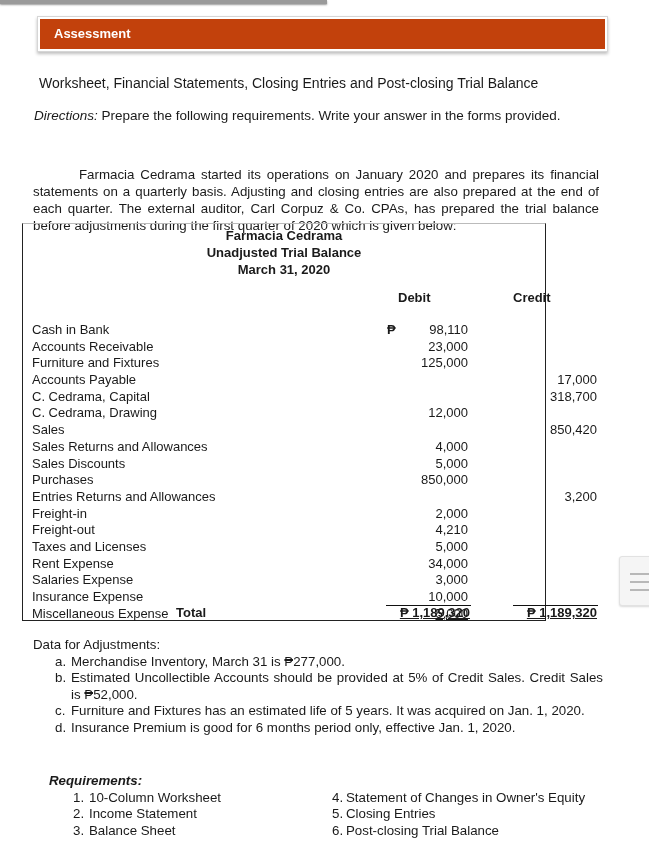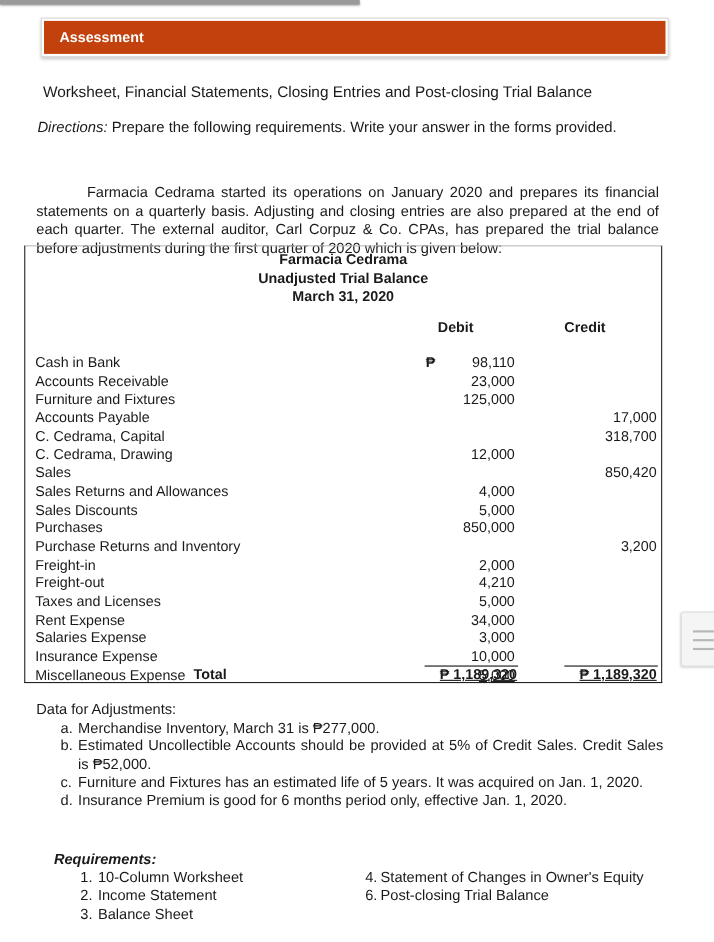--- a/index.html
+++ b/index.html
@@ -26,21 +26,21 @@
     }
     .directions {
       position: absolute; left: 34px; top: 108px; font-size: 13.5px; white-space: nowrap;
     }
     .directions em { font-style: italic; }
     .intro {
       position: absolute; left: 33px; top: 143px; width: 566px; font-size: 13.3px;
       line-height: 17px; text-align: justify; text-indent: 46px; margin-top: 23px;
     }
     .tb-box {
-      position: absolute; left: 22px; top: 223px; width: 580px; height: 398px;
+      position: absolute; left: 22px; top: 223px; width: 524px; height: 398px;
       border-left: 1px solid #222; border-right: 1px solid #222; border-bottom: 1.5px solid #222;
       border-top: 1px solid #bbb;
     }
     .tb-head {
       position: absolute; left: 0; top: 3px; width: 100%; text-align: center;
       font-weight: bold; font-size: 13px; line-height: 17px;
     }
     .col-head {
       position: absolute; top: 66px; font-weight: bold; font-size: 13px;
     }
@@ -157,21 +157,21 @@
         <span class="name">Sales  Discounts</span>
         <span class="debit">5,000</span>
         <span class="credit"></span>
       </div>
       <div class="row">
         <span class="name">Purchases</span>
         <span class="debit">850,000</span>
         <span class="credit"></span>
       </div>
       <div class="row">
-        <span class="name">Purchase Returns and Inventory</span>
+        <span class="name">Entries Returns and Allowances</span>
         <span class="debit"></span>
         <span class="credit">3,200</span>
       </div>
       <div class="row">
         <span class="name">Freight-in</span>
         <span class="debit">2,000</span>
         <span class="credit"></span>
       </div>
       <div class="row">
         <span class="name">Freight-out</span>
@@ -233,16 +233,17 @@
 <div class="requirements">
   <div class="req-title">Requirements:</div>
   <div class="req-cols">
     <div class="req-col-left" id="req-left">
         <div class="req-item"><span class="num">1.</span><span>10-Column Worksheet</span></div>
         <div class="req-item"><span class="num">2.</span><span>Income Statement</span></div>
         <div class="req-item"><span class="num">3.</span><span>Balance Sheet</span></div>
       </div>
     <div class="req-col-right" id="req-right">
         <div class="req-item"><span class="num" style="width:14px">4.</span><span>Statement of Changes in Owner's Equity</span></div>
+        <div class="req-item"><span class="num" style="width:14px">5.</span><span>Closing Entries</span></div>
         <div class="req-item"><span class="num" style="width:14px">6.</span><span>Post-closing Trial Balance</span></div>
       </div>
   </div>
 </div>
 
 </body></html>

